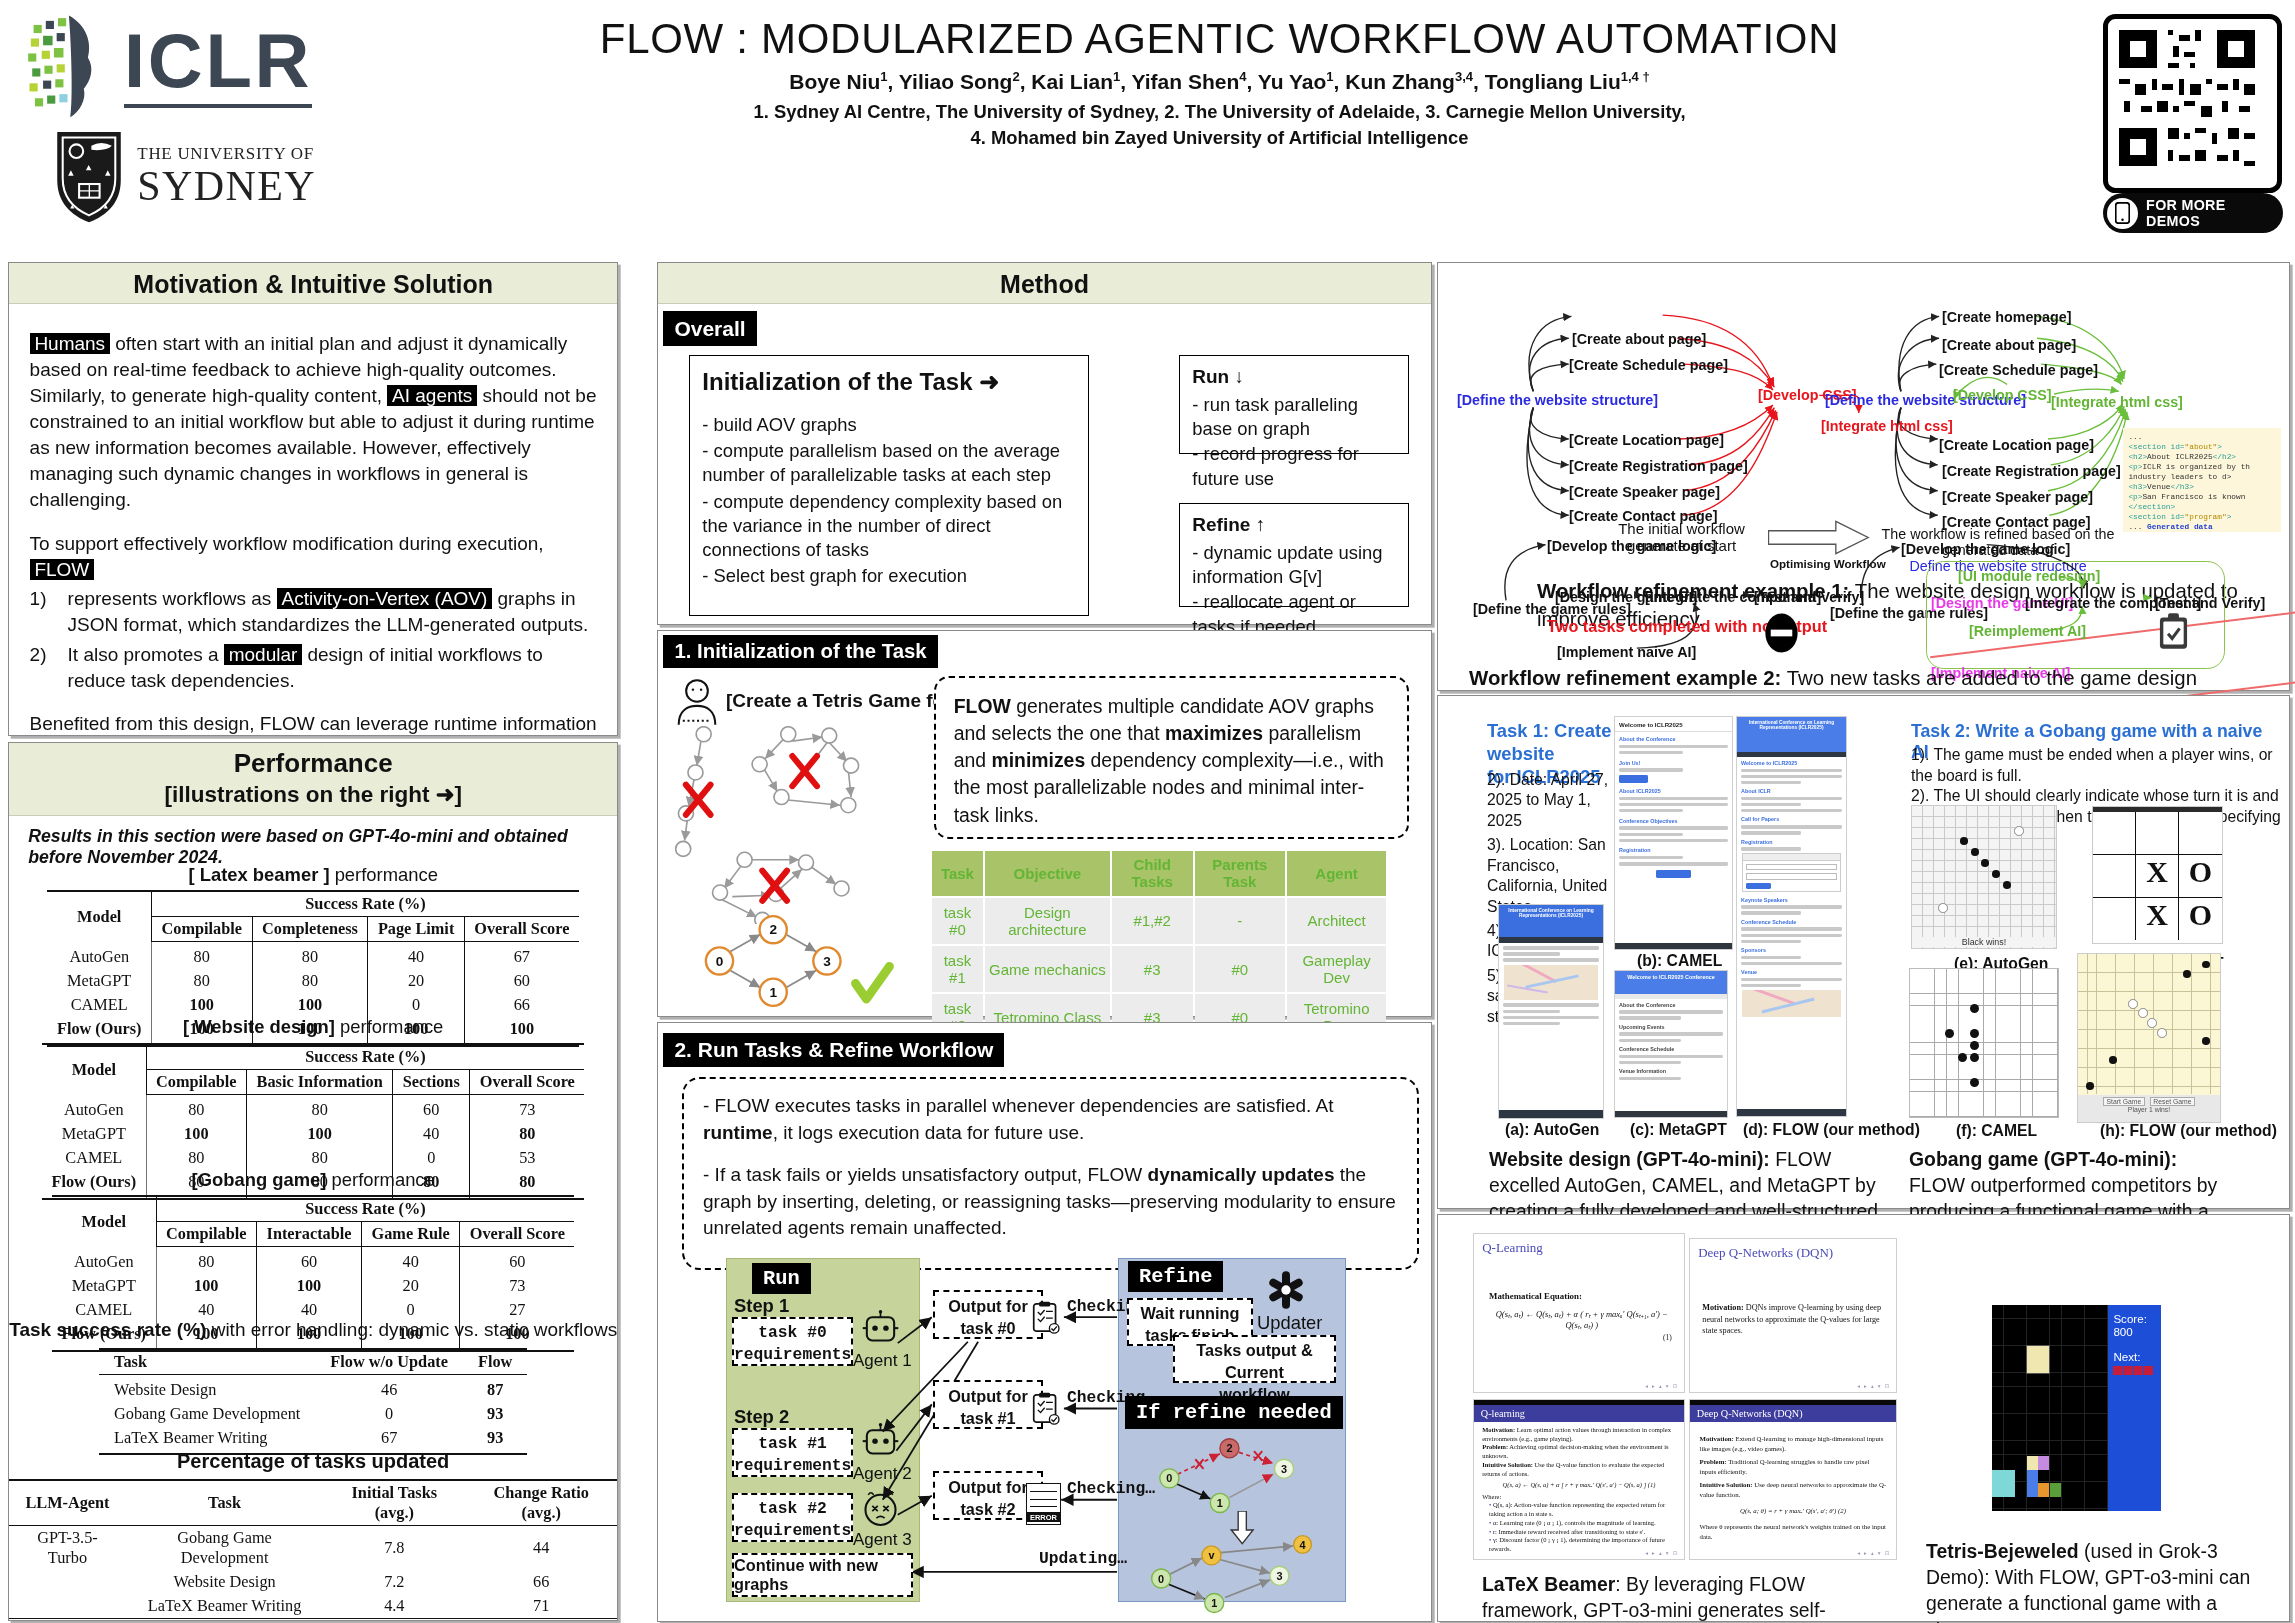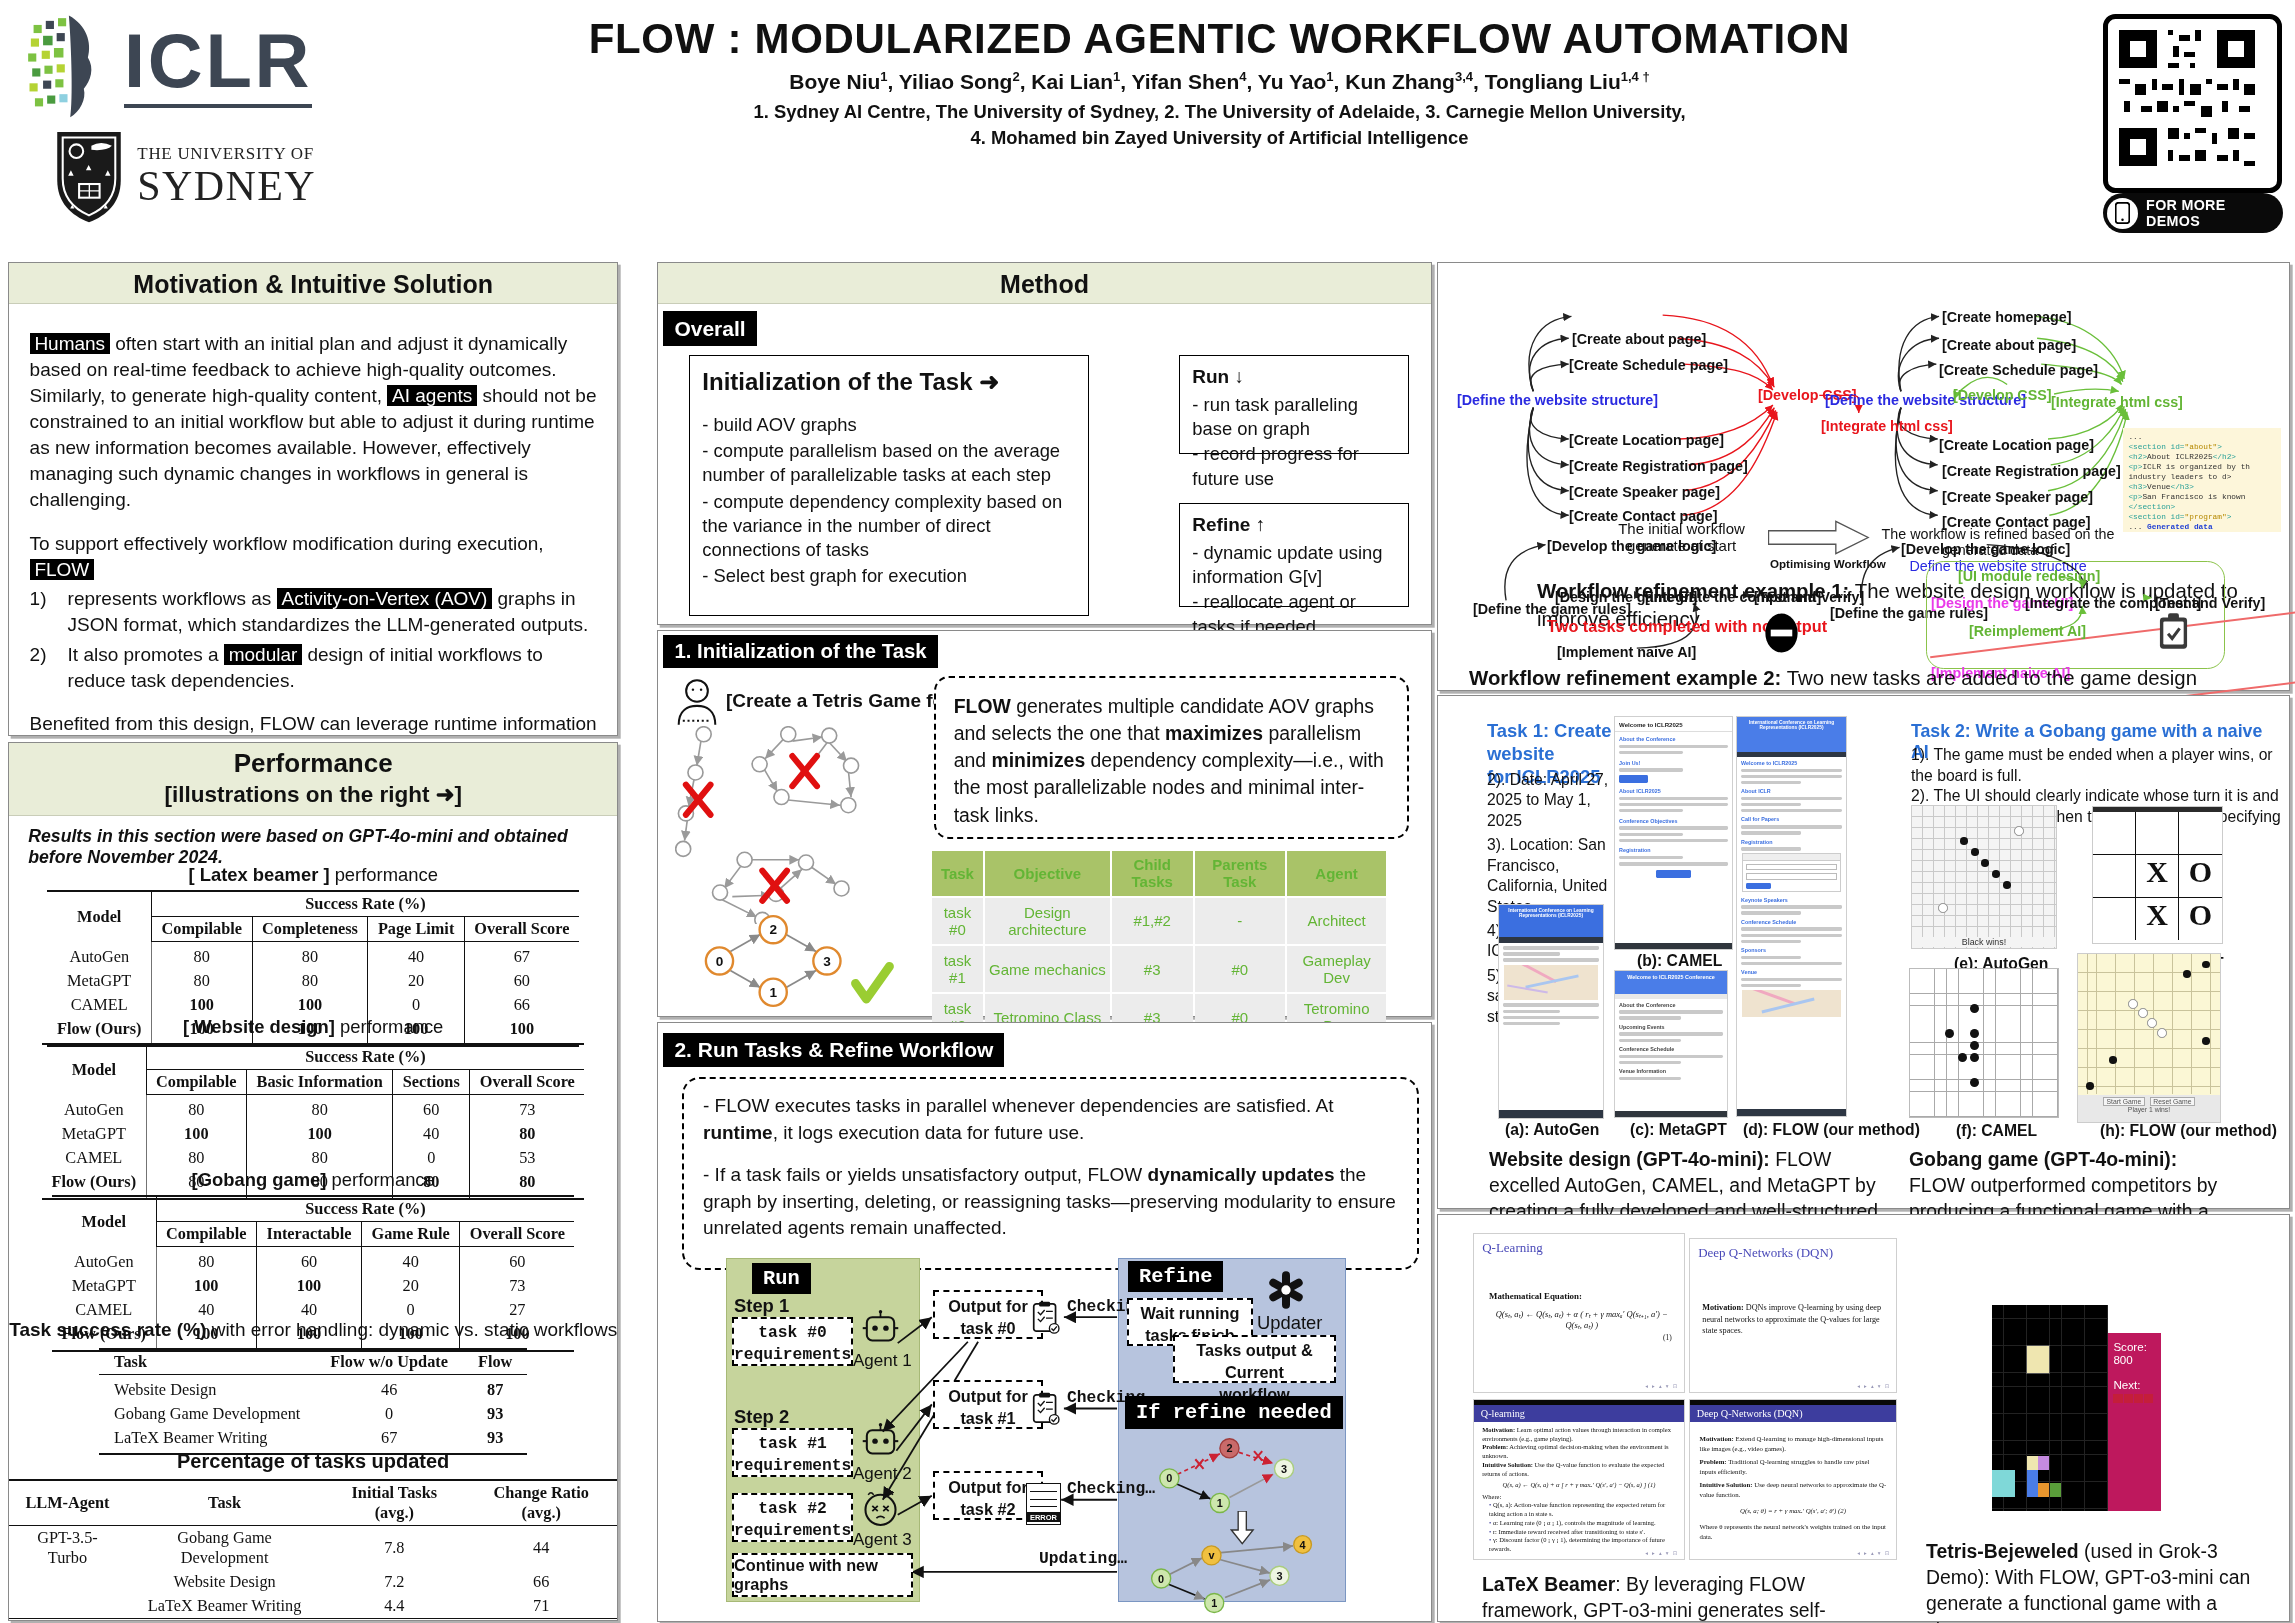--- a/index.html
+++ b/index.html
@@ -107,21 +107,21 @@
             <rect x="34" y="126" width="12" height="12" fill="#4a9b3f"></rect>
             <rect x="52" y="124" width="12" height="12" fill="#8ed0e0"></rect>
           <path d="M66,8 C92,22 100,48 94,70 C104,86 98,104 88,116 C92,132 82,150 68,158 C72,130 70,60 66,8 Z" fill="#3d4653"></path>
         </g>
       </svg>
       <div style="margin-left:15px;">
         <div style="font-size:76px;font-weight:bold;color:#3d4653;letter-spacing:2.7px;line-height:1;border-bottom:4.1px solid #3d4653;padding-bottom:4.1px;">ICLR</div>
       </div>
     </div>
 
-    <div style="position:absolute;left:579px;top:15px;width:1281px;text-align:center;font-size:42px;font-weight:700;letter-spacing:0.7px;">FLOW : MODULARIZED AGENTIC WORKFLOW AUTOMATION</div>
+    <div style="position:absolute;left:579px;top:15px;width:1281px;text-align:center;font-size:42px;font-weight:400;letter-spacing:0.7px;">FLOW : MODULARIZED AGENTIC WORKFLOW AUTOMATION</div>
     <div style="position:absolute;left:579px;top:69px;width:1281px;text-align:center;font-size:21px;font-weight:bold;">Boye Niu<span class="s-sup">1</span>, Yiliao Song<span class="s-sup">2</span>, Kai Lian<span class="s-sup">1</span>, Yifan Shen<span class="s-sup">4</span>, Yu Yao<span class="s-sup">1</span>, Kun Zhang<span class="s-sup">3,4</span>, Tongliang Liu<span class="s-sup">1,4 †</span></div>
     <div style="position:absolute;left:579px;top:101px;width:1281px;text-align:center;font-size:18.4px;font-weight:bold;">1. Sydney AI Centre, The University of Sydney,  2. The University of Adelaide,  3. Carnegie Mellon University,</div>
     <div style="position:absolute;left:579px;top:127px;width:1281px;text-align:center;font-size:18.4px;font-weight:bold;">4. Mohamed bin Zayed University of Artificial Intelligence</div>
 
     <div style="position:absolute;left:2103px;top:13.6px;width:169px;height:169px;border:5.4px solid #000;border-radius:12.3px;background:#fff;">
       <svg width="158" height="158" viewBox="0 0 29 29" shape-rendering="crispEdges">
         <g fill="#000">
           <rect x="2" y="2" width="7" height="7"></rect>
             <rect x="20" y="2" width="7" height="7"></rect>
             <rect x="2" y="20" width="7" height="7"></rect>
@@ -1196,21 +1196,21 @@
     <div style="position:absolute;left:554px;top:90px;width:169px;height:206px;display:flex;">
       <div style="position:relative;width:116px;height:206px;background:#000;background-image:repeating-linear-gradient(#0000 0 13px,#222 13px 13.6px),repeating-linear-gradient(90deg,#0000 0 11px,#222 11px 11.6px);">
         <div style="position:absolute;left:35px;top:41px;width:22px;height:27px;background:#efe6b0;outline:0.7px solid #555;"></div>
         <div style="position:absolute;left:35px;top:151px;width:11px;height:13.6px;background:#efe6b0;"></div>
         <div style="position:absolute;left:46px;top:151px;width:11px;height:13.6px;background:#c58be0;"></div>
         <div style="position:absolute;left:0px;top:165px;width:22.5px;height:27px;background:#7fd8d8;"></div>
         <div style="position:absolute;left:35px;top:165px;width:11px;height:27px;background:#4a7de8;"></div>
         <div style="position:absolute;left:46px;top:178px;width:11px;height:13.6px;background:#e8962e;"></div>
         <div style="position:absolute;left:58px;top:178px;width:11px;height:13.6px;background:#5a9e3a;"></div>
       </div>
-      <div style="width:53px;background:#be185d;color:#fff;font-size:11.6px;padding:6.8px 5.4px;box-sizing:border-box;margin-top:28px;">
+      <div style="width:53px;background:#1d4ed8;color:#fff;font-size:11.6px;padding:6.8px 5.4px;box-sizing:border-box;">
         <div>Score:</div>
         <div>800</div>
         <div style="margin-top:12.3px;">Next:</div>
         <div style="display:flex;margin-top:2.7px;">
           <div style="width:9.5px;height:9.5px;background:#c41e3a;margin-right:0.7px;"></div>
           <div style="width:9.5px;height:9.5px;background:#c41e3a;margin-right:0.7px;"></div>
           <div style="width:9.5px;height:9.5px;background:#c41e3a;margin-right:0.7px;"></div>
           <div style="width:9.5px;height:9.5px;background:#c41e3a;"></div>
         </div>
       </div>

